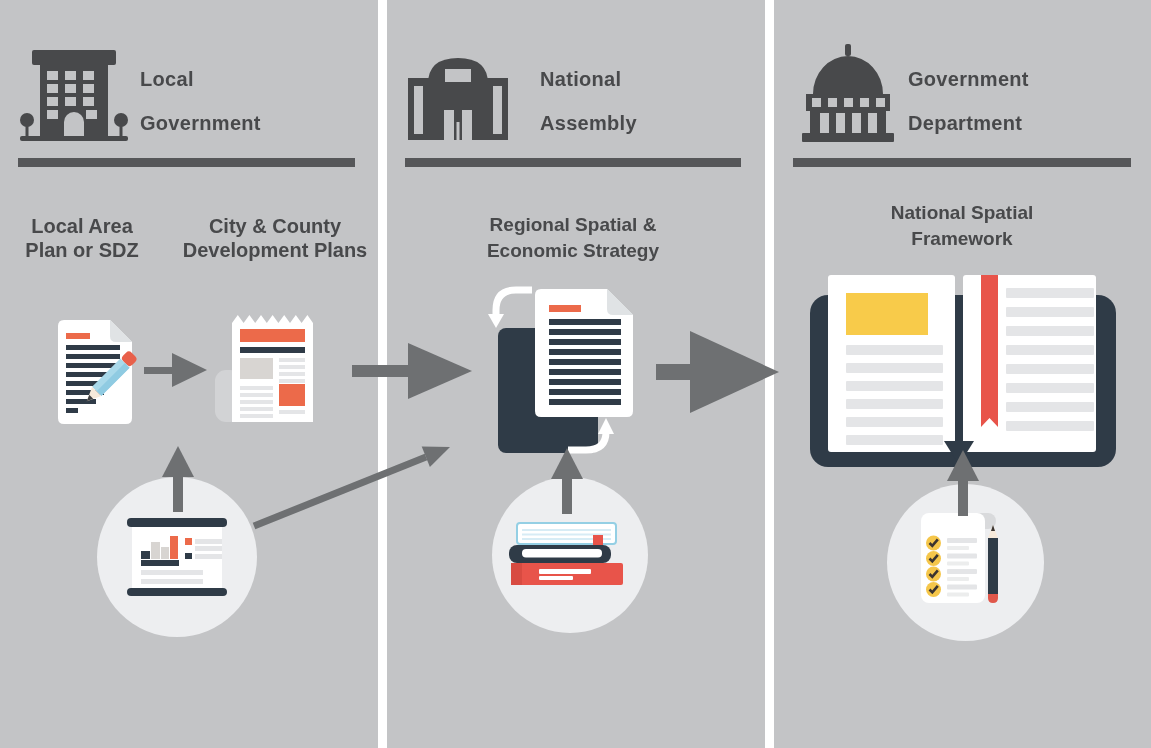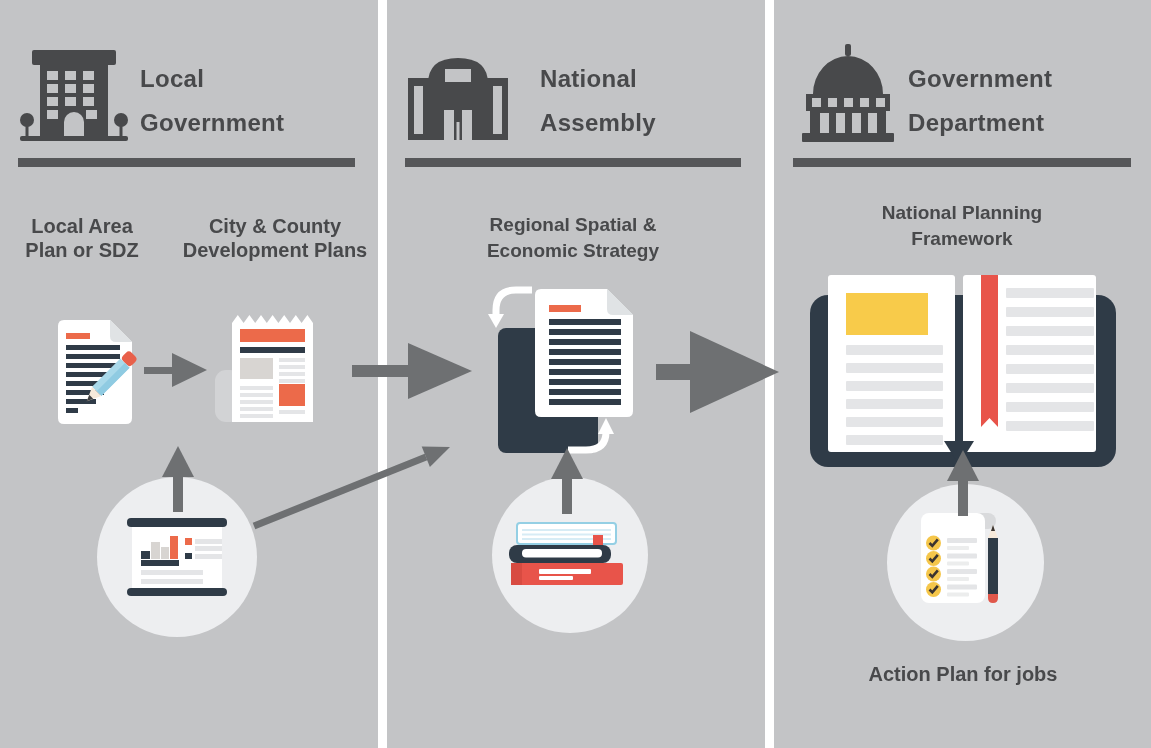--- a/index.html
+++ b/index.html
@@ -3,21 +3,21 @@
 <meta charset="utf-8">
 <style>
   html,body{margin:0;padding:0;background:#fff;}
   #canvas{position:relative;width:1151px;height:748px;background:var(--gutter);
           font-family:"Liberation Sans",sans-serif;overflow:hidden;}
   .col{position:absolute;top:0;height:748px;background:var(--bg);}
   #col1{left:0;width:378px;}
   #col2{left:387px;width:378px;}
   #col3{left:774px;width:377px;}
   .abs{position:absolute;}
-  .title{position:absolute;font-size:24px;font-weight:bold;color:var(--dark);
+  .title{position:absolute;font-size:20px;font-weight:bold;color:var(--dark);
          line-height:44px;white-space:pre-line;letter-spacing:.3px;}
   .divider{position:absolute;height:9px;background:var(--divider);}
   .lbl{position:absolute;font-weight:bold;color:var(--dark);text-align:center;white-space:pre-line;}
   .lbl.small{font-size:20px;line-height:24px;}
   .lbl.mid{font-size:19px;line-height:26px;}
   .circle{position:absolute;border-radius:50%;background:var(--circle);z-index:1;}
   .navy-card{position:absolute;background:var(--navy);border-radius:8px;z-index:2;}
   .z2{z-index:2;} .z3{z-index:3;} .z4{z-index:4;} .z5{z-index:5;}
   svg{display:block;}
 </style>
@@ -242,21 +242,21 @@
           <rect x="40" y="69" width="9" height="20"></rect>
         <rect x="56" y="69" width="9" height="20"></rect>
           <rect x="72" y="69" width="9" height="20"></rect>
       </g>
     </svg>
 
     <div class="title" style="left:134px;top:57px">Government
 Department</div>
     <div class="divider" style="left:19px;top:158px;width:338px"></div>
 
-    <div class="lbl mid" style="left:68px;top:200px;width:240px">National Planning
+    <div class="lbl mid" style="left:68px;top:200px;width:240px">National Spatial
 Framework</div>
 
     <svg class="abs z2" style="left:34px;top:273px" width="312" height="200" viewBox="0 0 312 200">
       <rect x="2" y="22" width="306" height="172" rx="18" fill="var(--navy)"></rect>
       <rect x="20" y="2" width="127" height="177" rx="3" fill="#fff"></rect>
       <rect x="155" y="2" width="133" height="177" rx="3" fill="#fff"></rect>
       <rect x="38" y="20" width="82" height="42" fill="var(--yellow)"></rect>
       <g fill="var(--linegray)">
         <rect x="38" y="72" width="97" height="10" rx="1"></rect>
           <rect x="38" y="90" width="97" height="10" rx="1"></rect>
@@ -307,21 +307,20 @@
       </g>
     </svg>
 
     <svg class="abs z5" style="left:171px;top:450px" width="36" height="66" viewBox="0 0 36 66">
       <g fill="var(--arrow)">
         <polygon points="18,0 34,31 2,31"></polygon>
         <rect x="13" y="25" width="10" height="41"></rect>
       </g>
     </svg>
 
-    <div class="lbl small" style="left:69px;top:662px;width:240px">Action Plan for jobs</div>
   </div>
 
   <svg class="abs z5" style="left:352px;top:343px" width="121" height="58" viewBox="0 0 121 58">
     <g fill="var(--arrow)">
       <rect x="0" y="22" width="70" height="12"></rect>
       <polygon points="56,0 120,28 56,56"></polygon>
     </g>
   </svg>
 
   <svg class="abs z5" style="left:656px;top:331px" width="124" height="84" viewBox="0 0 124 84">

